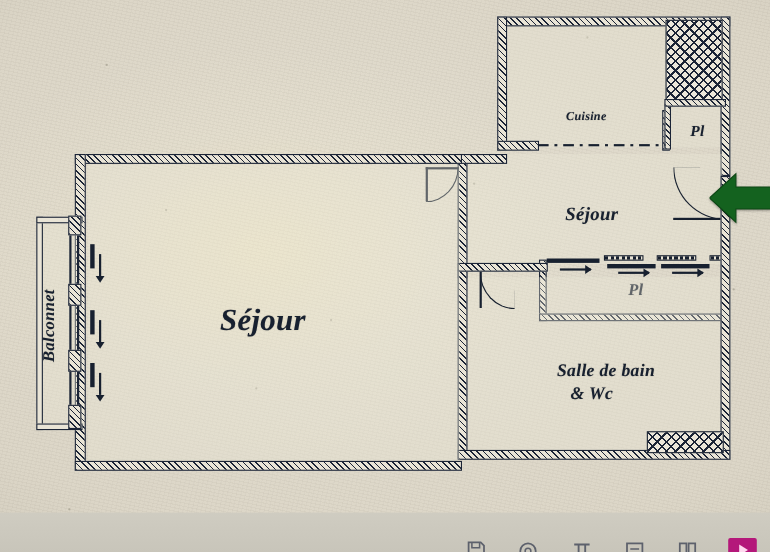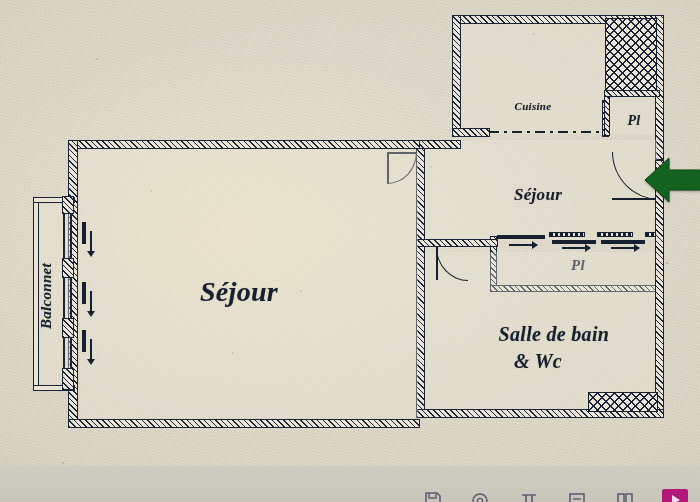--- a/index.html
+++ b/index.html
@@ -186,21 +186,21 @@
 
     <div class="wall" style="left:655px;top:160px;width:9px;height:258px;"></div>
 
     <div class="wall" style="left:416px;top:409px;width:248px;height:9px;"></div>
 
     <div class="xhatch" style="left:588px;top:392px;width:70px;height:20px;"></div>
 
     <div class="door-arc" style="left:436px;top:247px;width:32px;height:34px;border-radius:0 0 0 100%;border-right:none;border-top:none;"></div>
     <div class="door-leaf" style="left:436px;top:247px;width:2px;height:33px;"></div>
 
-    <div class="label center" style="left:538px;top:348px;font-size:20px;line-height:1.35;">
+    <div class="label center" style="left:538px;top:348px;font-size:16px;line-height:1.35;">
       <span>Salle de bain
 &amp; Wc</span>
     </div>
 
     <div class="roomfill" style="left:80px;top:150px;width:338px;height:268px;"></div>
 
     <div class="wall" style="left:68px;top:140px;width:352px;height:9px;"></div>
 
     <div class="wall" style="left:68px;top:140px;width:10px;height:288px;"></div>
 

